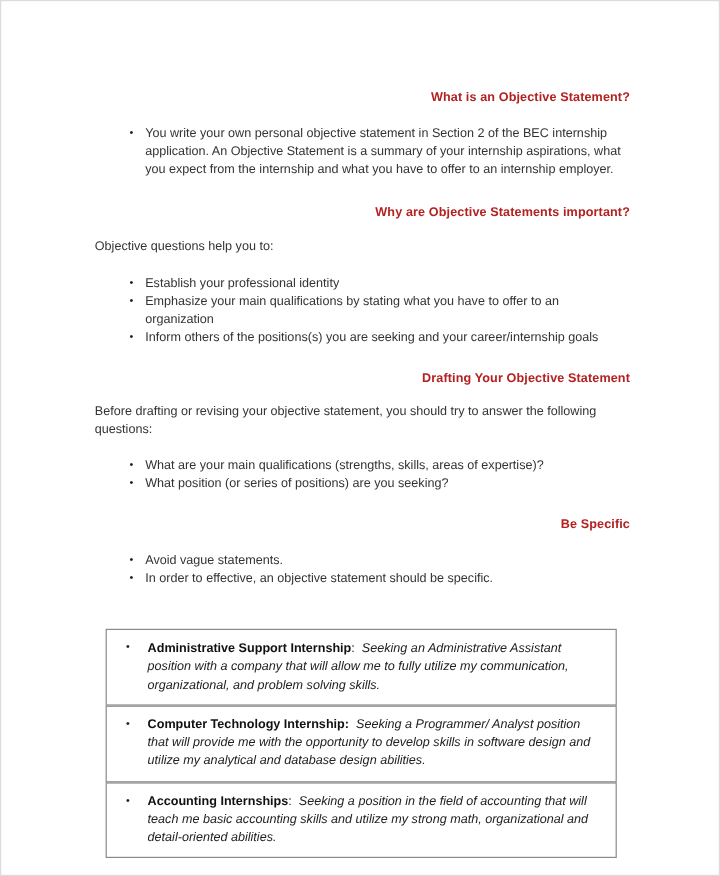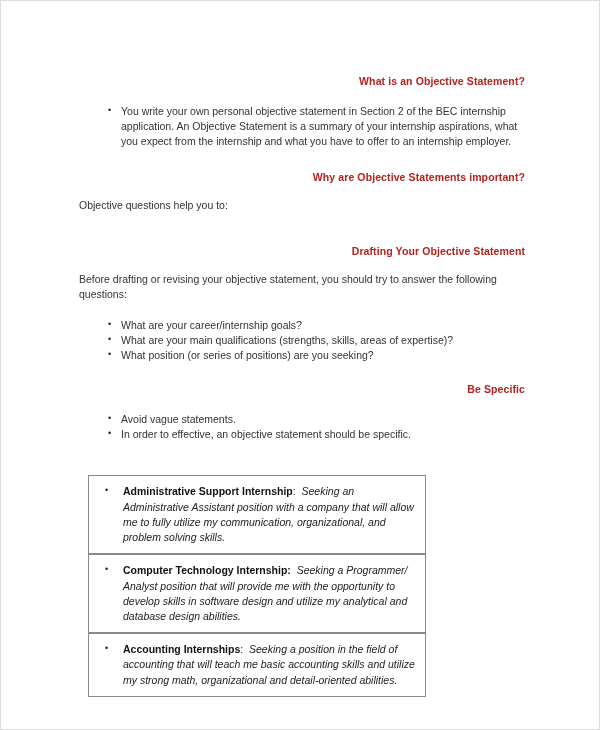--- a/index.html
+++ b/index.html
@@ -66,21 +66,21 @@
   }
   .sp-14 { height: 14px; }
   .sp-16 { height: 16px; }
   .sp-18 { height: 18px; }
   .sp-20 { height: 20px; }
 
   
   .example-box {
     border: 1px solid #8a8a8a;
     box-sizing: border-box;
-    width: 338px;
+    width: 426px;
     margin-left: 9px;
     padding: 8px 10px 8px 0;
   }
   .example-box + .example-box {
   }
   .example-item {
     position: relative;
     padding-left: 34px;
     font-size: 10.5px;
     line-height: 1.45;
@@ -115,29 +115,33 @@
     <ul class="bullets">
       <li>You write your own personal objective statement in Section 2 of the BEC internship application. An Objective Statement is a summary of your internship aspirations, what you expect from the internship and what you have to offer to an internship employer.</li>
     </ul>
 
     <div class="sp-20"></div>
 
     <h2 class="section-heading">Why are Objective Statements important?</h2>
     <div class="sp-14"></div>
     <p class="body-text">Objective questions help you to:</p>
     <div class="sp-14"></div>
+    <ul class="bullets">
+      <li>Establish your professional identity</li>
+      <li>Emphasize your main qualifications by stating what you have to offer to an organization</li>
+      <li>Inform others of the positions(s) you are seeking and your career/internship goals</li>
+    </ul>
 
     <div class="sp-18"></div>
 
     <h2 class="section-heading">Drafting Your Objective Statement</h2>
     <div class="sp-14"></div>
     <p class="body-text">Before drafting or revising your objective statement, you should try to answer the following questions:</p>
     <div class="sp-14"></div>
     <ul class="bullets">
-      <li>What are your career/internship goals?</li>
       <li>What are your main qualifications  (strengths, skills, areas of expertise)?</li>
       <li>What position (or series of positions) are you seeking?</li>
     </ul>
 
     <div class="sp-18"></div>
 
     <h2 class="section-heading">Be Specific</h2>
     <div class="sp-14"></div>
     <ul class="bullets">
       <li>Avoid vague statements.</li>

